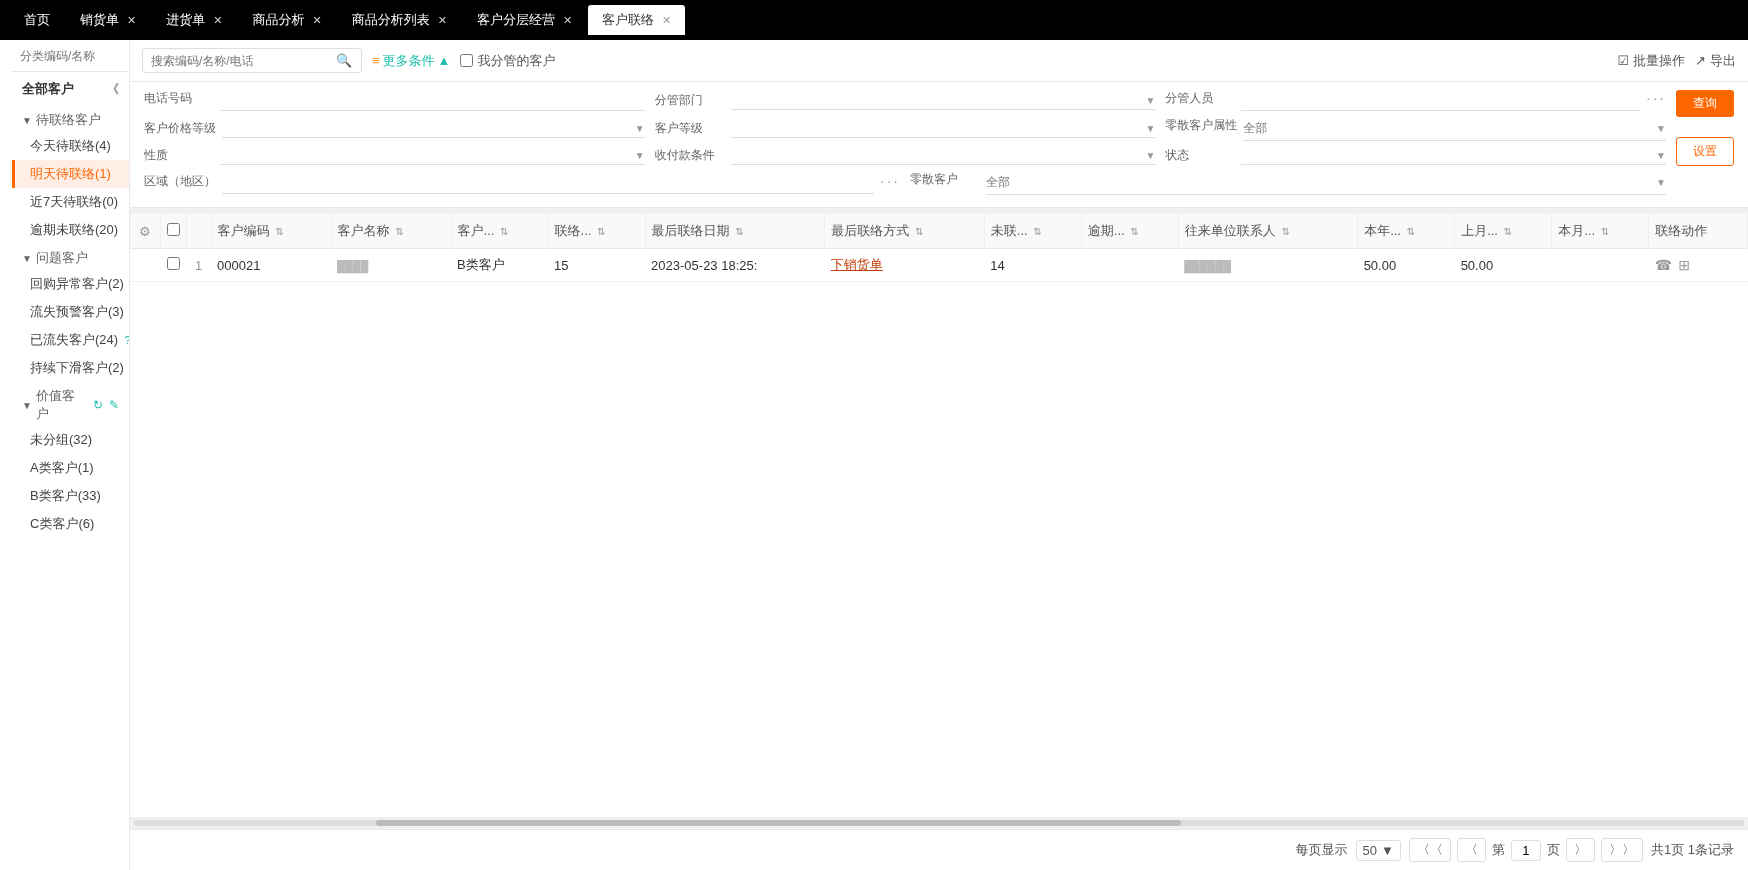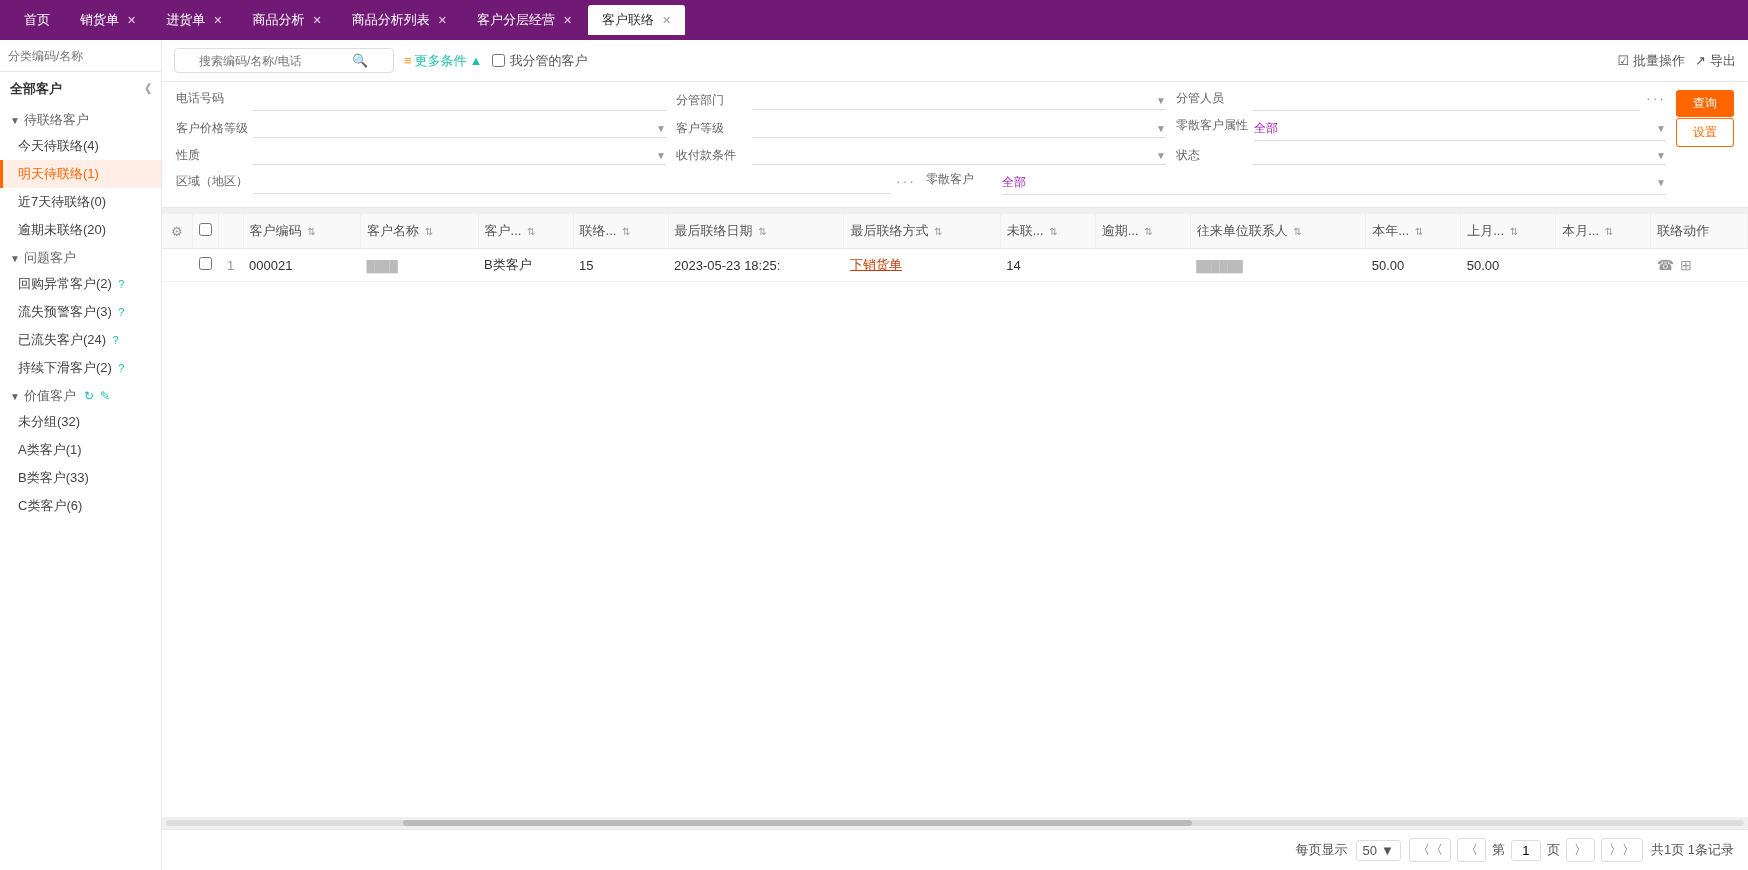--- a/index.html
+++ b/index.html
@@ -1,20 +1,20 @@
 <!DOCTYPE html>
 <html><head>
   <meta charset="utf-8">
   <style>
     * { box-sizing: border-box; margin: 0; padding: 0; font-family: 'Microsoft YaHei', Arial, sans-serif; font-size: 13px; }
     body { background: #f5f5f5; overflow: hidden; }
 
     
     .top-nav {
-      background: #701a75;
+      background: #000000;
       height: 40px;
       display: flex;
       align-items: center;
       padding: 0 10px;
       gap: 2px;
     }
     .nav-item {
       color: #fff;
       padding: 6px 14px;
       cursor: pointer;
@@ -31,26 +31,27 @@
 
     
     .main-layout {
       display: flex;
       height: calc(100vh - 40px);
       background: #f0f0f0;
     }
 
     
     .sidebar {
-      width: 162px;
+      width: 130px;
       background: #fff;
       border-right: 1px solid #e8e8e8;
       display: flex;
       flex-direction: column;
       flex-shrink: 0;
+      padding-left: 12px;
     }
     .sidebar-search {
       display: flex;
       align-items: center;
       padding: 8px 8px;
       border-bottom: 1px solid #e8e8e8;
       gap: 5px;
     }
     .sidebar-search input {
       flex: 1;
@@ -105,21 +106,21 @@
       display: flex;
       align-items: center;
       gap: 10px;
       border-bottom: 1px solid #e8e8e8;
     }
     .search-input-wrap {
       display: flex;
       align-items: center;
       border: 1px solid #ddd;
       border-radius: 4px;
-      padding: 4px 24px;
+      padding: 4px 8px;
       gap: 5px;
       width: 220px;
     }
     .search-input-wrap input {
       border: none;
       outline: none;
       font-size: 12px;
       color: #999;
       width: 100%;
     }
@@ -200,26 +201,26 @@
     .filter-select {
       flex: 1;
       display: flex;
       align-items: center;
       border-bottom: 1px solid #ddd;
       padding: 3px 0;
       cursor: pointer;
       gap: 4px;
     }
     .filter-select .arrow-down { color: #999; margin-left: auto; font-size: 10px; }
-    .filter-select-text { font-size: 12px; color: #a21caf; flex: 1; }
+    .filter-select-text { font-size: 12px; color: #737373; flex: 1; }
     .filter-dots { color: #999; cursor: pointer; font-size: 14px; letter-spacing: 2px; }
     .filter-actions {
       display: flex;
       flex-direction: column;
-      gap: 1px;
+      gap: 20px;
       margin-left: auto;
       flex-shrink: 0;
     }
     .btn-query {
       background: #ff6600;
       color: #fff;
       border: none;
       padding: 5px 16px;
       border-radius: 3px;
       cursor: pointer;

